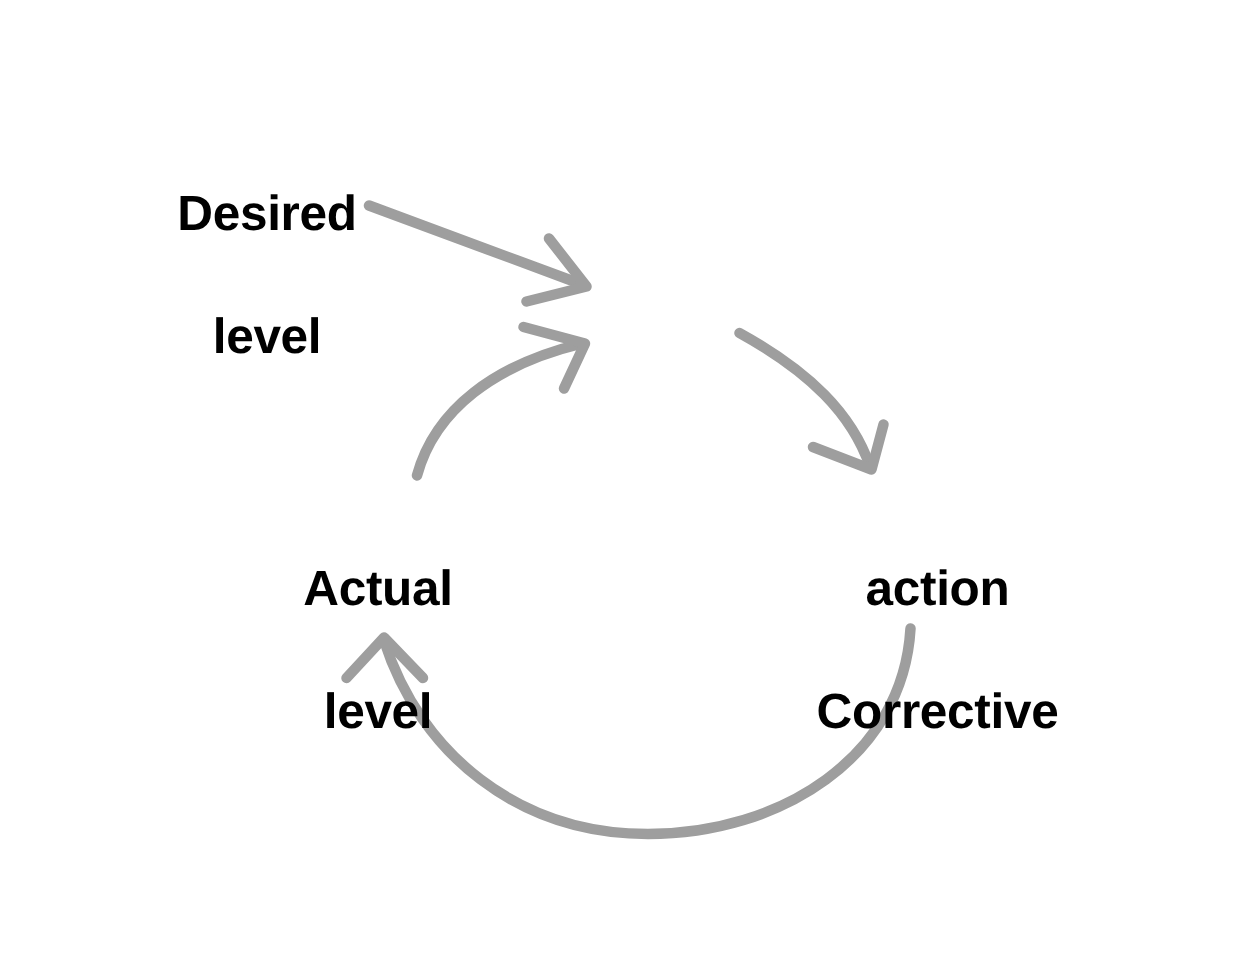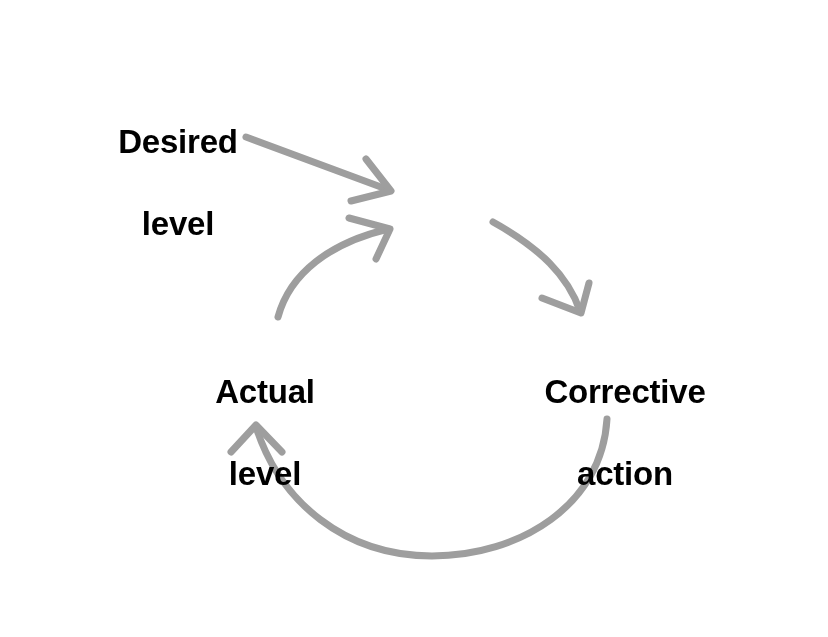--- a/index.html
+++ b/index.html
@@ -49,21 +49,21 @@
     left: 375px;
     top: 188px;
     width: 120px;
   }
   #node-corrective {
     left: 505px;
     top: 330px;
     width: 240px;
   }
   #node-actual {
-    left: 145px;
+    left: 132px;
     top: 330px;
     width: 240px;
   }
 </style>
 </head>
 <body>
 
 <div id="diagram-canvas">
 
   <svg id="arrow-layer" viewBox="0 0 828 637">
@@ -90,22 +90,22 @@
 
   </svg>
 
   <div class="node-label" id="node-desired">
     <span class="node-line">Desired</span>
     <span class="node-line">level</span>
   </div>
 
 
   <div class="node-label" id="node-corrective">
+    <span class="node-line">action</span>
     <span class="node-line">Corrective</span>
-    <span class="node-line">action</span>
   </div>
 
   <div class="node-label" id="node-actual">
     <span class="node-line">Actual</span>
     <span class="node-line">level</span>
   </div>
 
 </div>
 
 </body></html>

